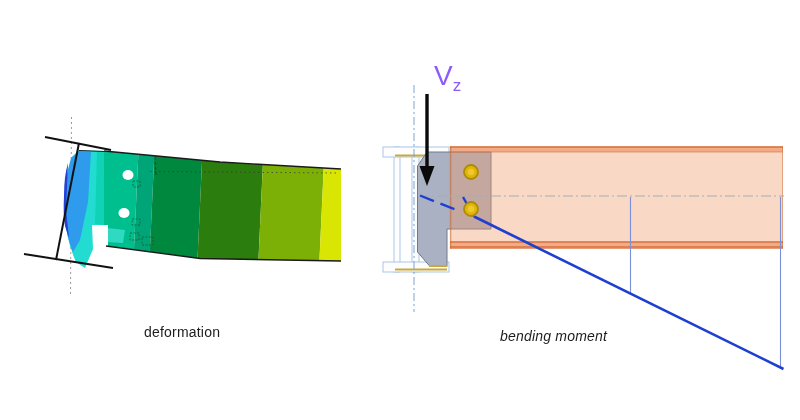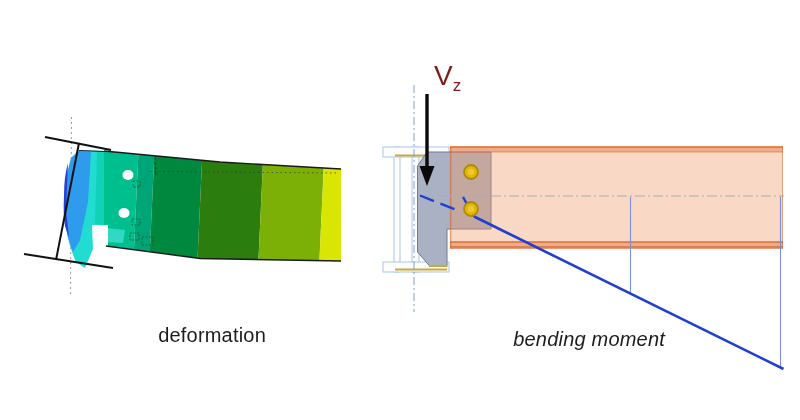--- a/index.html
+++ b/index.html
@@ -2,27 +2,27 @@
 <html><head>
 <meta charset="utf-8">
 <style>
   html,body{margin:0;padding:0;background:#ffffff;}
   .stage{
     position:relative;width:800px;height:420px;background:#ffffff;overflow:hidden;
     font-family:"Liberation Sans", sans-serif;
   }
   .stage svg{position:absolute;left:0;top:0;}
   .caption{
-    position:absolute;color:#1c1c1c;font-size:20px;letter-spacing:0.2px;
-    text-align:right;white-space:nowrap;
+    position:absolute;color:#1c1c1c;font-size:14px;letter-spacing:0.2px;
+    text-align:left;white-space:nowrap;
   }
   .cap-left{left:144px;top:324px;width:122px;}
   .cap-right{left:500px;top:328px;width:165px;font-style:italic;}
   .force-label{
-    position:absolute;left:434px;top:62px;color:#7f1d1d;font-size:28px;line-height:1;
+    position:absolute;left:434px;top:62px;color:#8b5cf6;font-size:28px;line-height:1;
   }
   .force-label sub{font-size:17px;line-height:1;vertical-align:-6px;}
 </style>
 </head>
 <body>
 
 <div class="stage">
 
 <svg width="800" height="420" viewBox="0 0 800 420">
 

